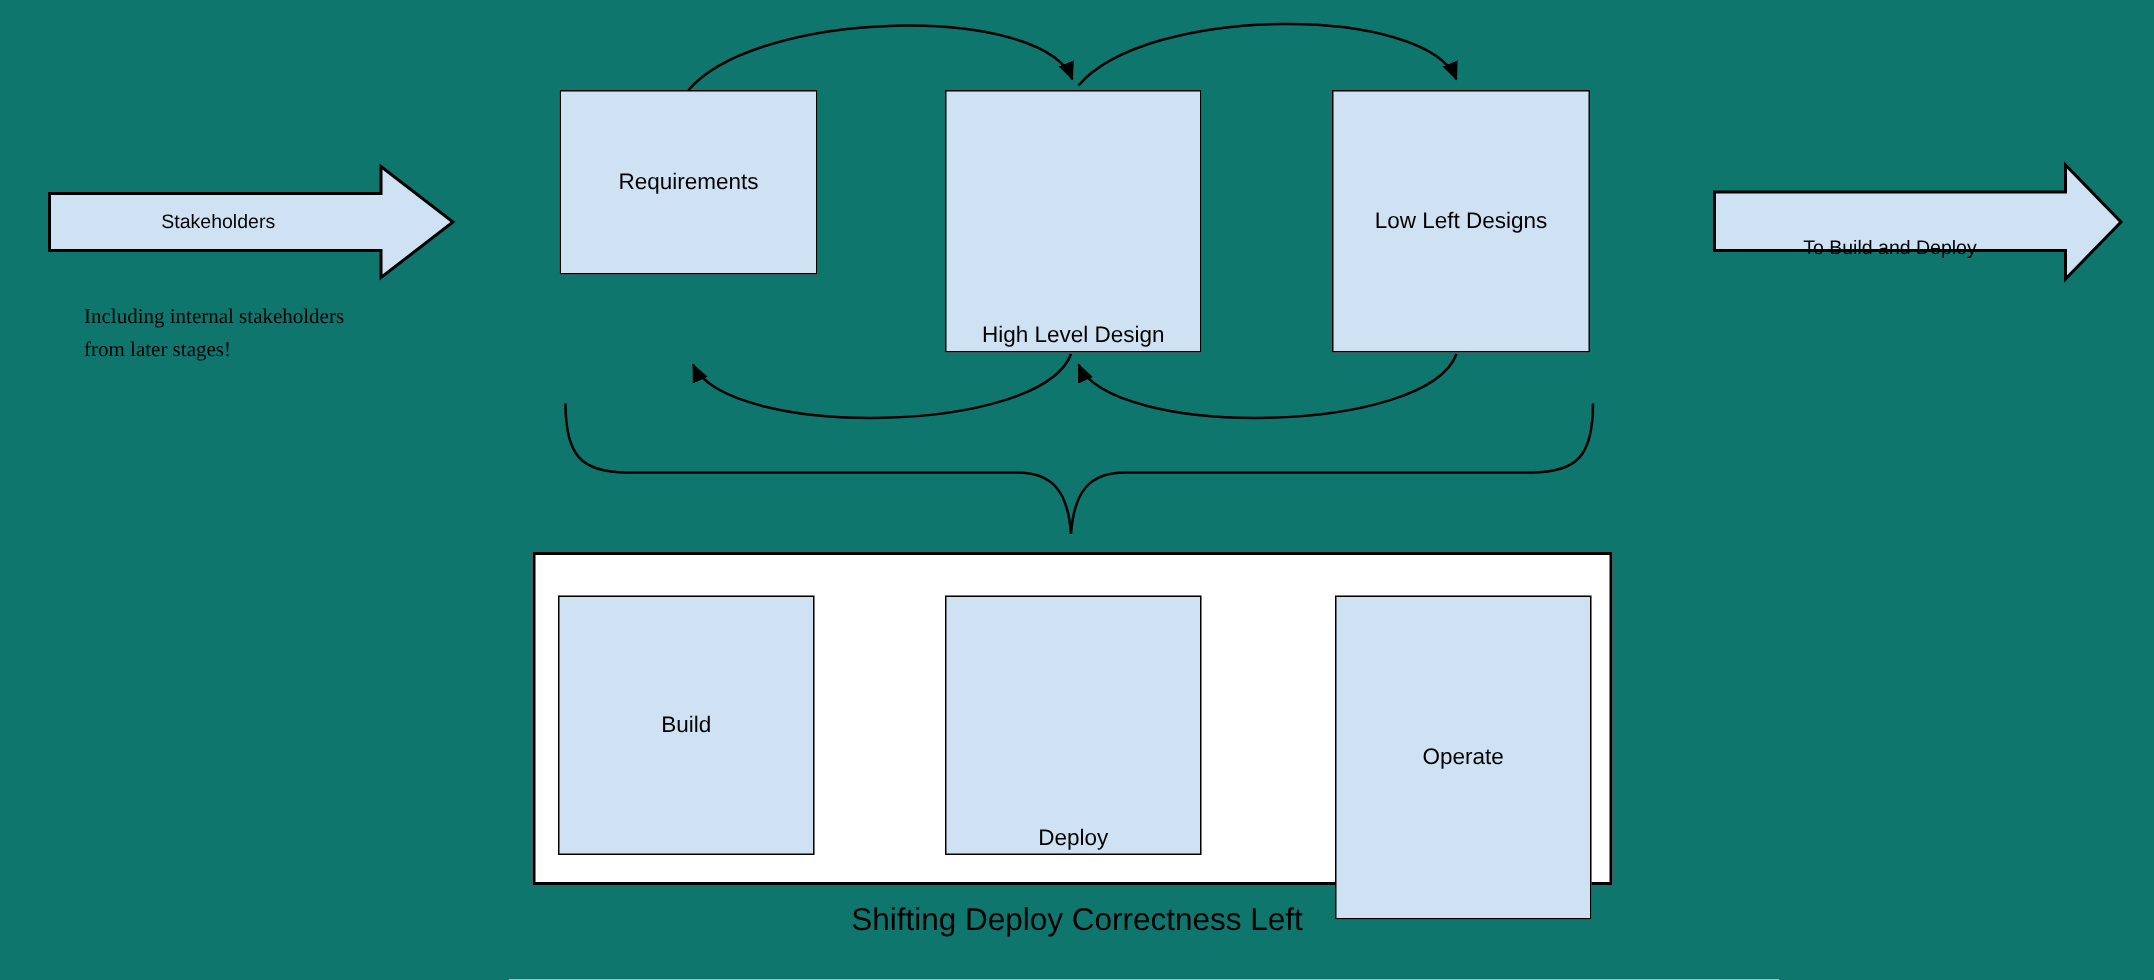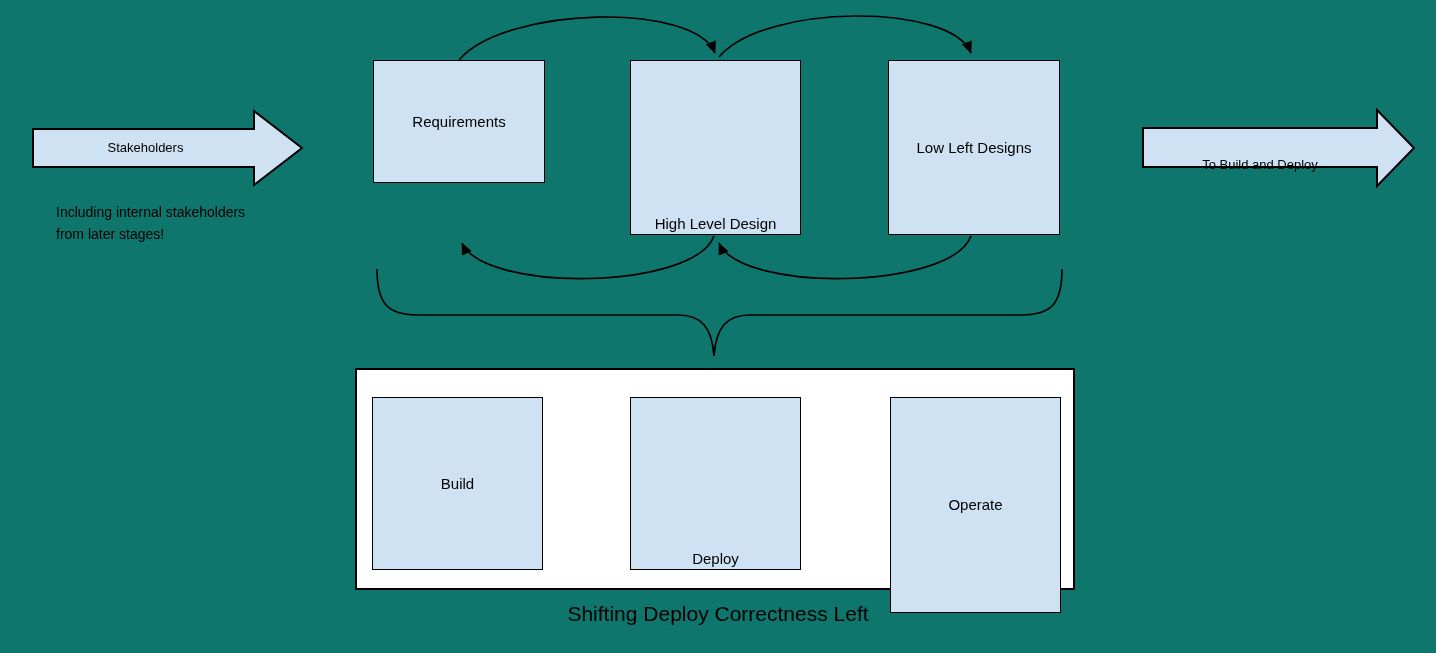--- a/index.html
+++ b/index.html
@@ -65,20 +65,21 @@
   }
   .label-stakeholders { left: 33px;   top: 140px; width: 225px; }
   .label-output       { left: 1143px; top: 140px; width: 234px; margin-top: 17px; }
 
   .note {
     position: absolute;
     left: 56px; top: 201px;
     width: 190px;
     font-size: 14px;
     line-height: 22px;
+    font-family: Liberation Serif, serif;
   }
   .caption {
     position: absolute;
     left: 358px; top: 601px;
     width: 720px;
     text-align: center;
     font-size: 21px;
     line-height: 26px;
   }
   .conn { stroke: var(--line); stroke-width: 1.7; fill: none; }

